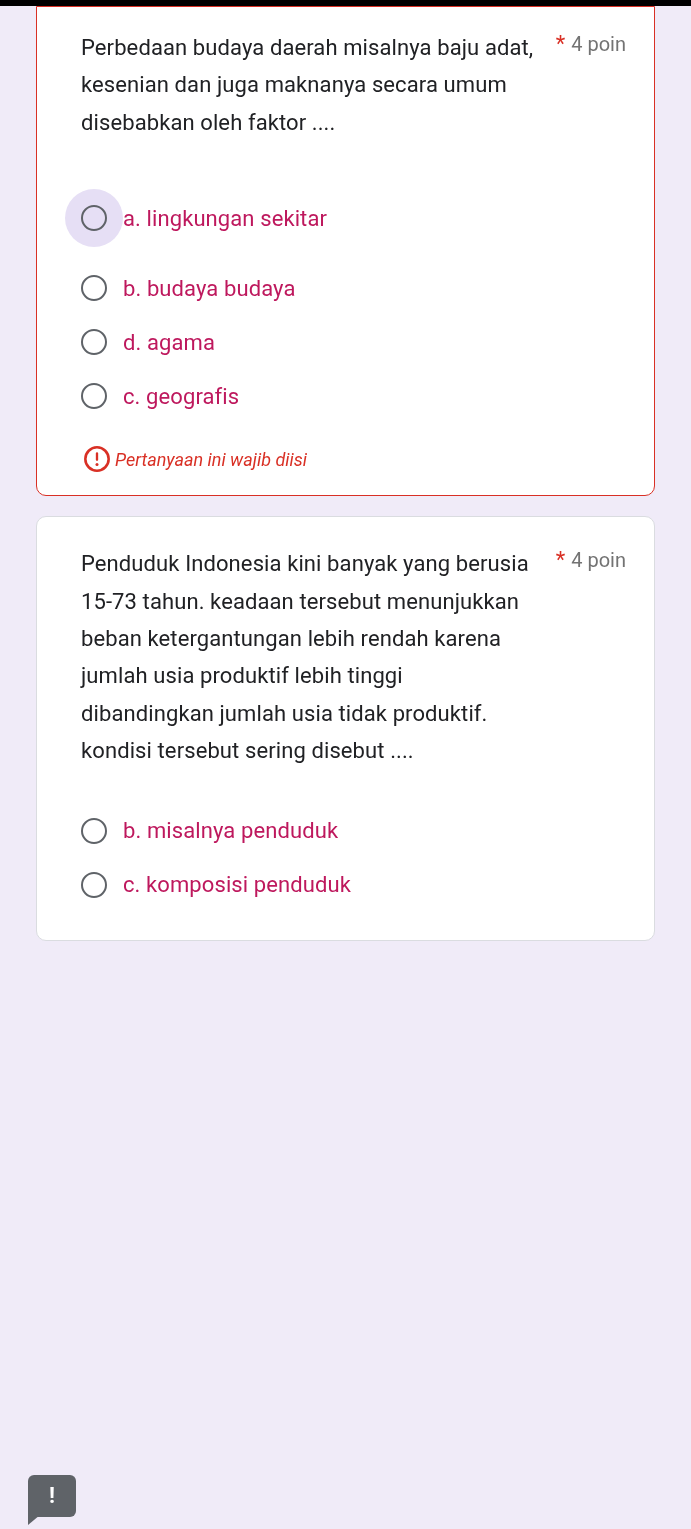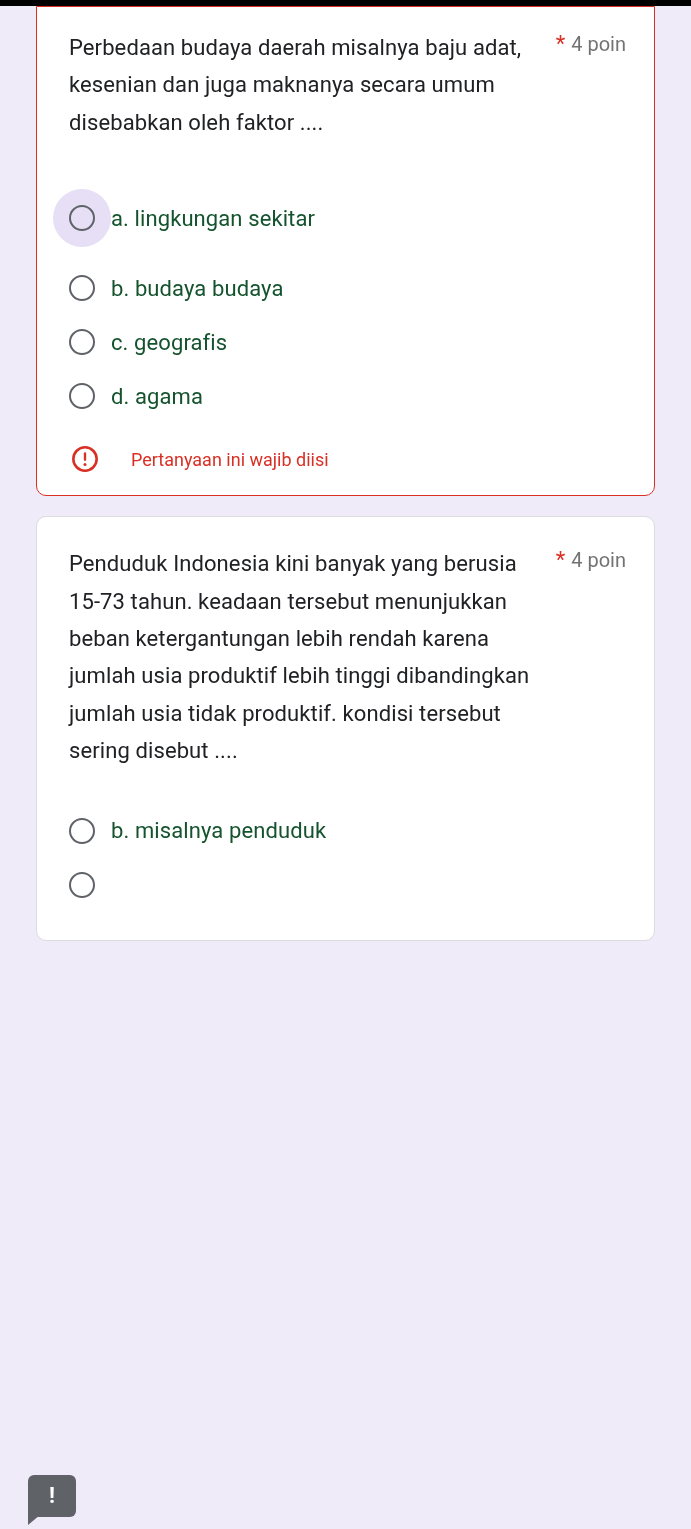--- a/index.html
+++ b/index.html
@@ -12,21 +12,21 @@
   }
   .topbar {
     background: #000;
     height: 6px;
     width: 100%;
   }
   .card {
     background: #fff;
     border-radius: 10px;
     margin: 10px 36px 20px 36px;
-    padding: 28px 28px 28px 32px;
+    padding: 28px 28px 28px 44px;
     border: 1px solid #dadce0;
   }
   .card.error {
     border: 1.5px solid #d93025;
     border-top-left-radius: 0;
     border-top-right-radius: 0;
     margin-top: 0;
     padding-top: 22px;
     padding-bottom: 22px;
   }
@@ -86,29 +86,30 @@
     position: relative;
     display: flex;
     align-items: center;
     justify-content: center;
     margin-left: -16px;
     margin-right: -16px;
     flex-shrink: 0;
   }
   .option-label {
     font-size: 22px;
-    color: #14532d;
+    color: #be185d;
     letter-spacing: 0.1px;
   }
   .error-row {
     display: flex;
     align-items: center;
-    gap: 32px;
+    gap: 4px;
     margin-top: 22px;
     padding-left: 2px;
+    font-style: italic;
   }
   .error-icon {
     width: 28px;
     height: 28px;
     flex-shrink: 0;
   }
   .error-text {
     color: #d93025;
     font-size: 18px;
   }
@@ -161,25 +162,25 @@
         <span class="radio-outer"></span>
       </span>
       <span class="option-label">a. lingkungan sekitar</span>
     </label>
     <label class="option">
       <span class="radio-outer"></span>
       <span class="option-label">b. budaya budaya</span>
     </label>
     <label class="option">
       <span class="radio-outer"></span>
+      <span class="option-label">d. agama</span>
+    </label>
+    <label class="option">
+      <span class="radio-outer"></span>
       <span class="option-label">c. geografis</span>
-    </label>
-    <label class="option">
-      <span class="radio-outer"></span>
-      <span class="option-label">d. agama</span>
     </label>
   </div>
   <div class="error-row">
     <svg class="error-icon" viewBox="0 0 24 24">
       <circle cx="12" cy="12" r="10" fill="none" stroke="#d93025" stroke-width="2.2"></circle>
       <rect x="11" y="6.2" width="2" height="7.5" fill="#d93025" rx="1"></rect>
       <circle cx="12" cy="16.8" r="1.3" fill="#d93025"></circle>
     </svg>
     <span class="error-text">Pertanyaan ini wajib diisi</span>
   </div>
@@ -193,19 +194,20 @@
       <span class="points-label">4 poin</span>
     </div>
   </div>
   <div class="options">
     <label class="option">
       <span class="radio-outer"></span>
       <span class="option-label">b. misalnya penduduk</span>
     </label>
     <label class="option">
       <span class="radio-outer"></span>
+      <span class="option-label">c. komposisi penduduk</span>
     </label>
   </div>
 </div>
 
 <div class="report-btn">
   <span class="report-inner">!</span>
 </div>
 
 </body></html>

